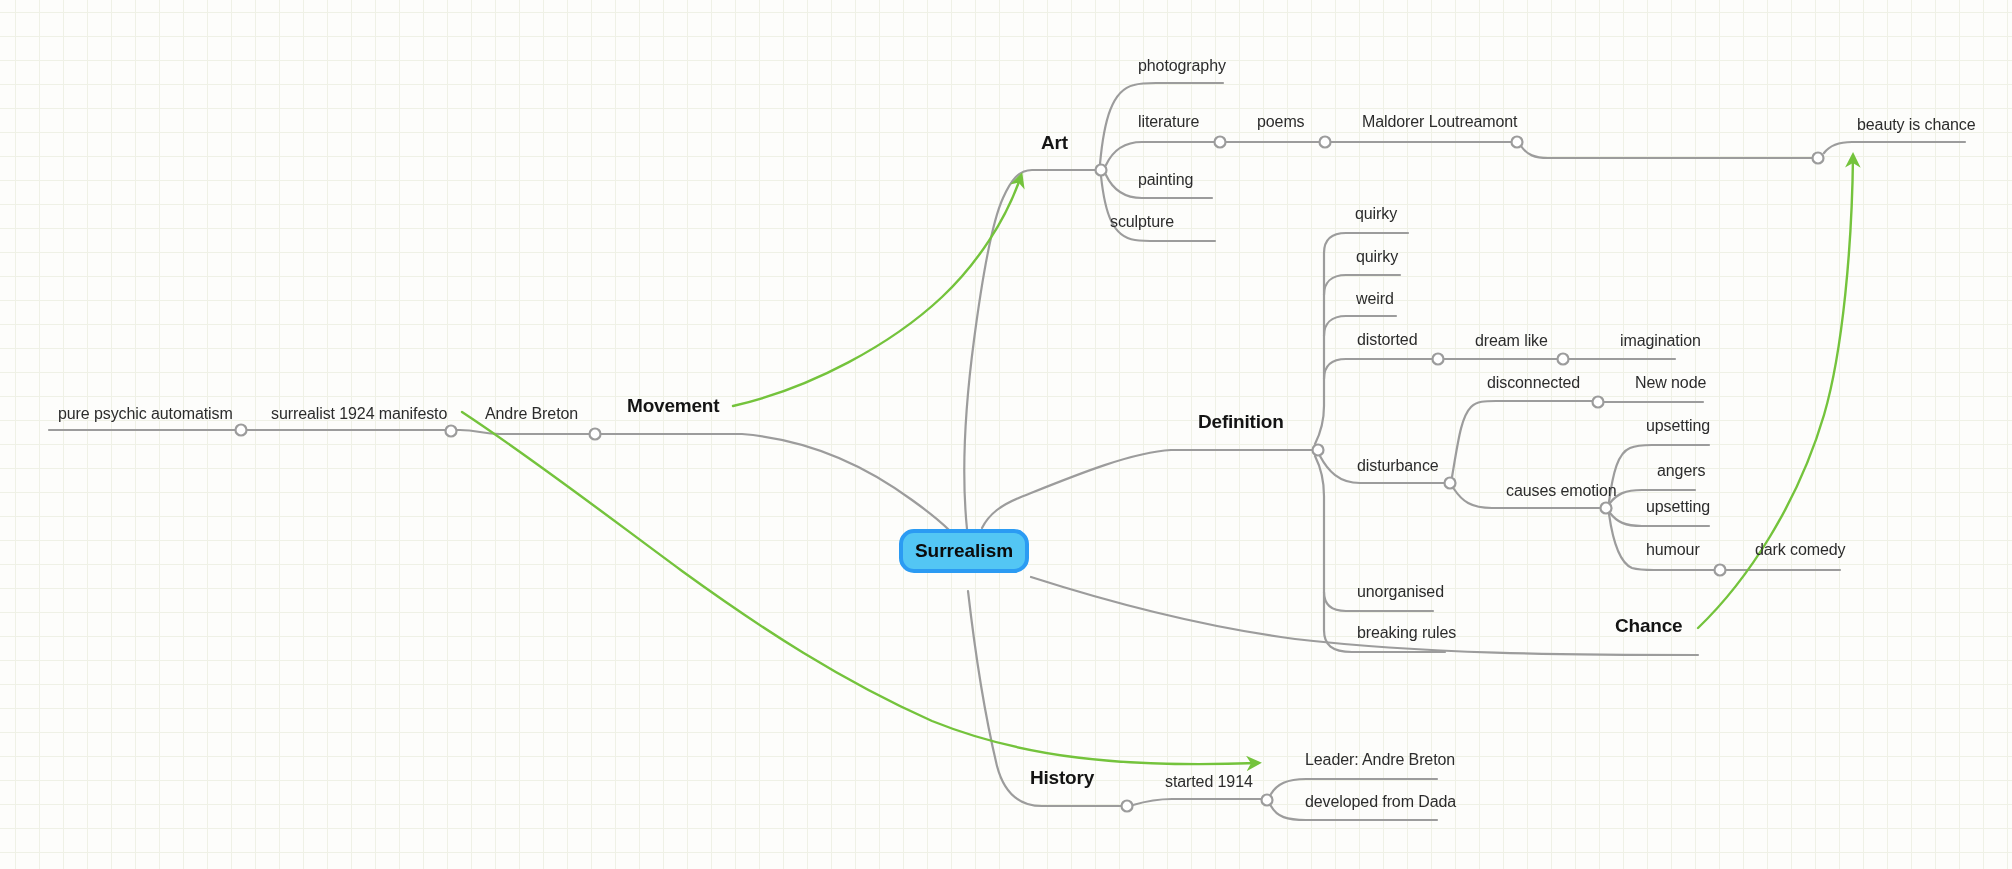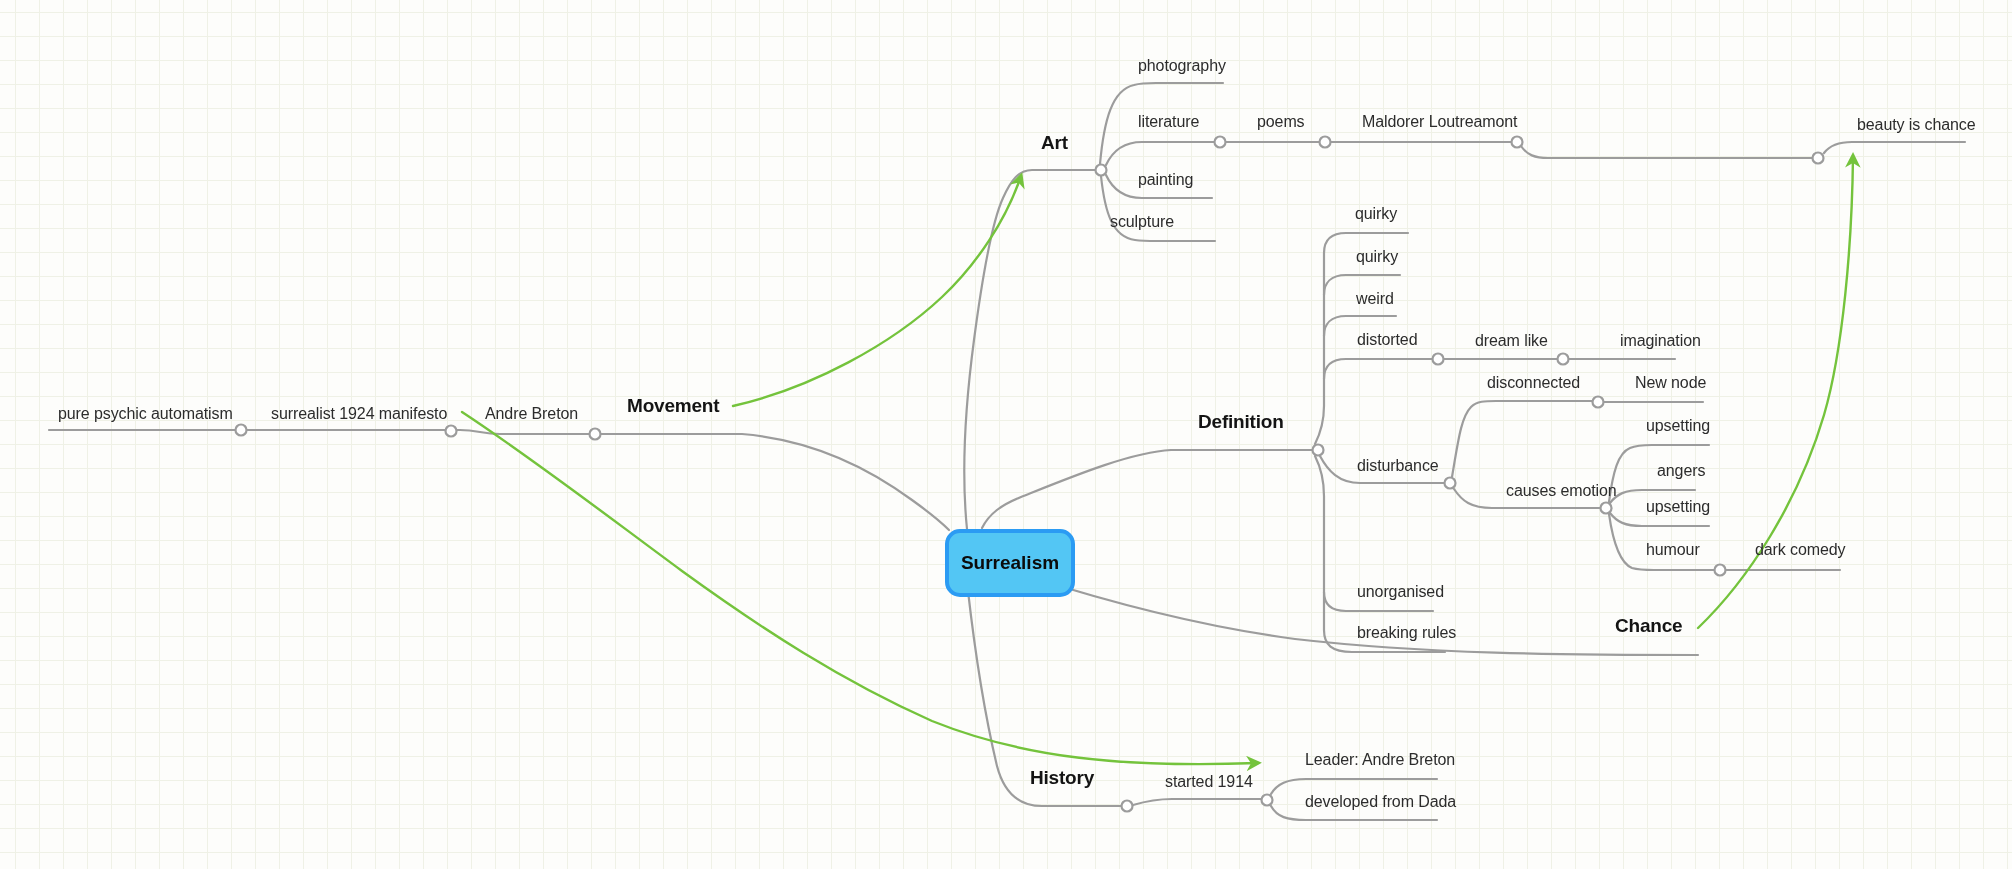--- a/index.html
+++ b/index.html
@@ -26,25 +26,25 @@
     letter-spacing:-0.1px;
   }
   .hd{
     position:absolute;
     font-size:19px;line-height:20px;font-weight:700;
     color:#141414;white-space:nowrap;
     letter-spacing:-0.2px;
   }
   .quote{white-space:normal;width:260px;line-height:19px;}
   .rootnode{
-    position:absolute;left:899px;top:529px;width:130px;height:68px;
+    position:absolute;left:899px;top:529px;width:130px;height:44px;
     box-sizing:border-box;
     background:#53c6f4;border:4px solid #2b9bf3;border-radius:15px;
     display:flex;align-items:center;justify-content:center;
-    font-size:19px;font-weight:700;color:#0b0b0b;margin-left:46px;
+    font-size:19px;font-weight:700;color:#0b0b0b;
   }
 </style>
 </head>
 <body>
 
 <div class="canvas">
 
   <svg class="wires" width="2012" height="869" viewBox="0 0 2012 869">
     <defs>
       <marker id="ah" viewBox="0 0 10 10" refX="7.5" refY="5" markerWidth="6.5" markerHeight="6.5" orient="auto-start-reverse">

